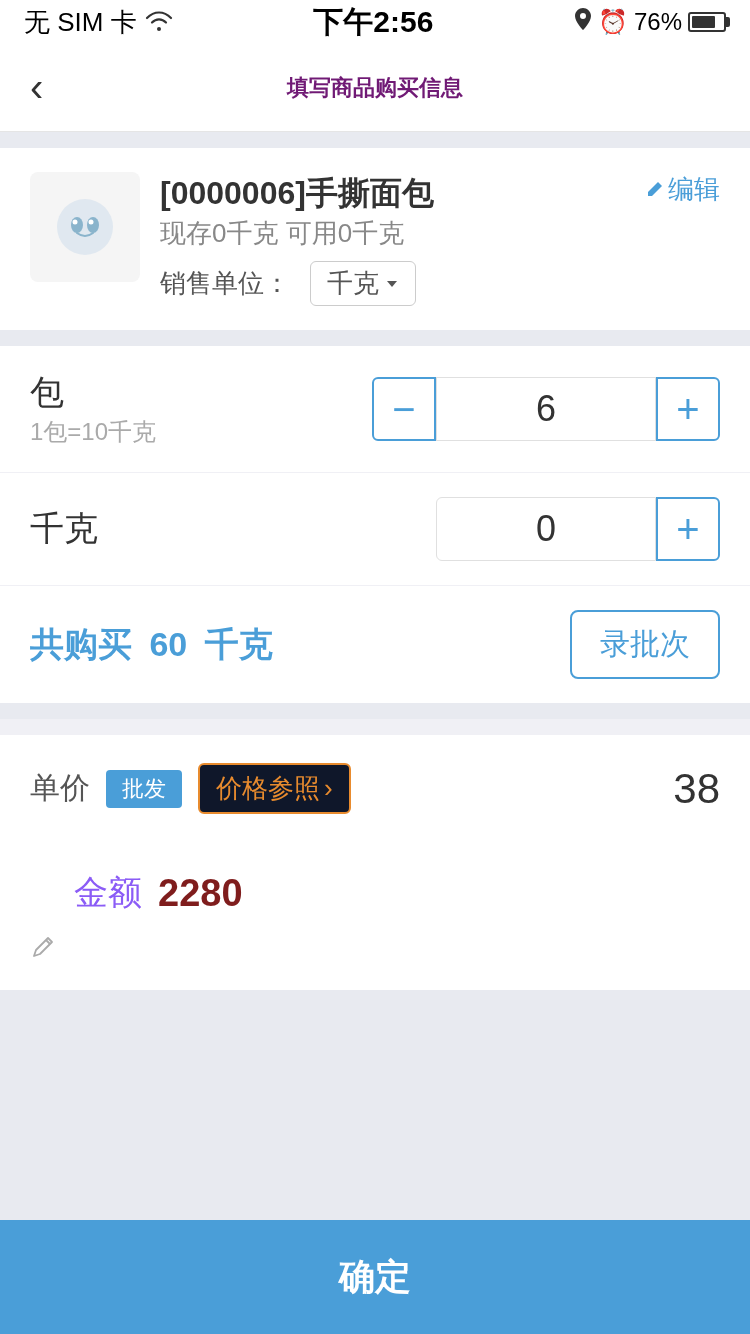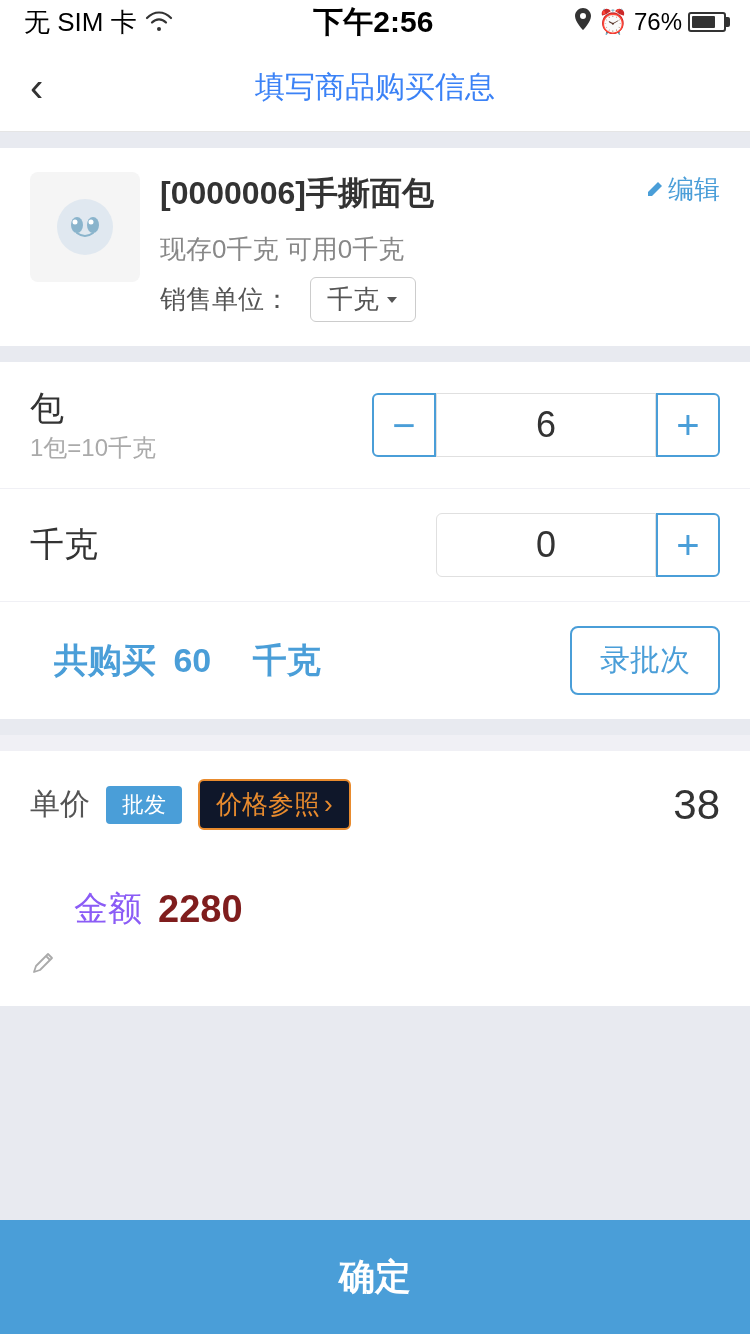--- a/index.html
+++ b/index.html
@@ -50,23 +50,23 @@
     .nav-back {
       font-size: 40px;
       color: #333;
       cursor: pointer;
       width: 60px;
     }
     .nav-title {
       position: absolute;
       left: 50%;
       transform: translateX(-50%);
-      font-size: 30px;
-      font-weight: 400;
-      color: #3b82f6;
+      font-size: 22px;
+      font-weight: 700;
+      color: #701a75;
     }
 
     
     .divider {
       height: 16px;
       background: #e8eaf0;
     }
 
     
     .product-card {
@@ -81,21 +81,21 @@
       height: 110px;
       background: #f5f5f5;
       border-radius: 8px;
       display: flex;
       align-items: center;
       justify-content: center;
       flex-shrink: 0;
     }
     .product-image svg { width: 60px; height: 60px; }
     .product-info { flex: 1; }
-    .product-name { font-size: 32px; font-weight: 600; color: #333; margin-bottom: 16px; text-align: center; }
+    .product-name { font-size: 32px; font-weight: 600; color: #333; margin-bottom: 0; text-align: center; }
     .product-stock { font-size: 26px; color: #888; margin-bottom: 10px; }
     .product-unit { display: flex; align-items: center; gap: 20px; font-size: 26px; color: #555; }
     .unit-select {
       border: 1px solid #ccc;
       border-radius: 6px;
       padding: 4px 16px;
       font-size: 26px;
       color: #555;
       background: #fff;
       display: flex;
@@ -162,21 +162,21 @@
 
     
     .summary-row {
       display: flex;
       align-items: center;
       justify-content: space-between;
       padding: 24px 30px;
       background: #fff;
     }
     .summary-text { font-size: 34px; color: #333; }
-    .summary-text span { color: #4a9ed8; font-weight: 600; margin-left: 24px; }
+    .summary-text span { color: #4a9ed8; font-weight: 600; }
     .batch-btn {
       border: 2px solid #4a9ed8;
       border-radius: 8px;
       padding: 12px 28px;
       font-size: 30px;
       color: #4a9ed8;
       background: #fff;
       cursor: pointer;
     }
 

